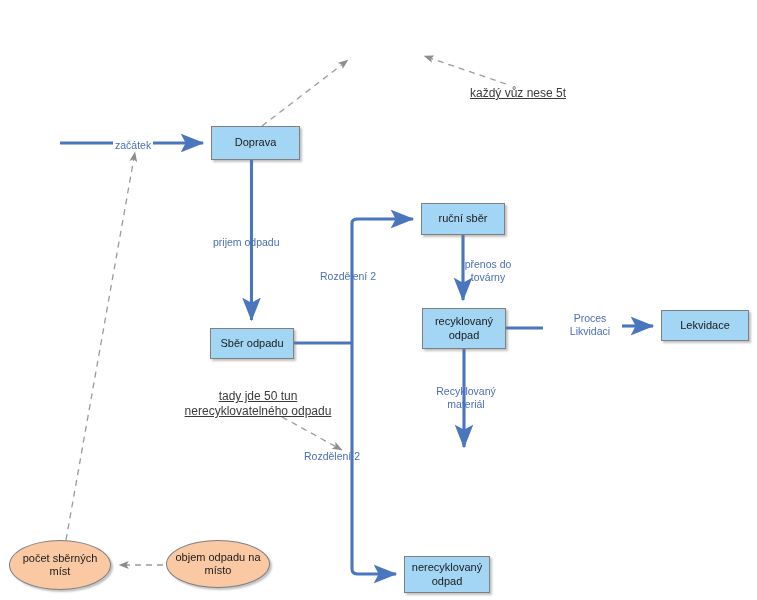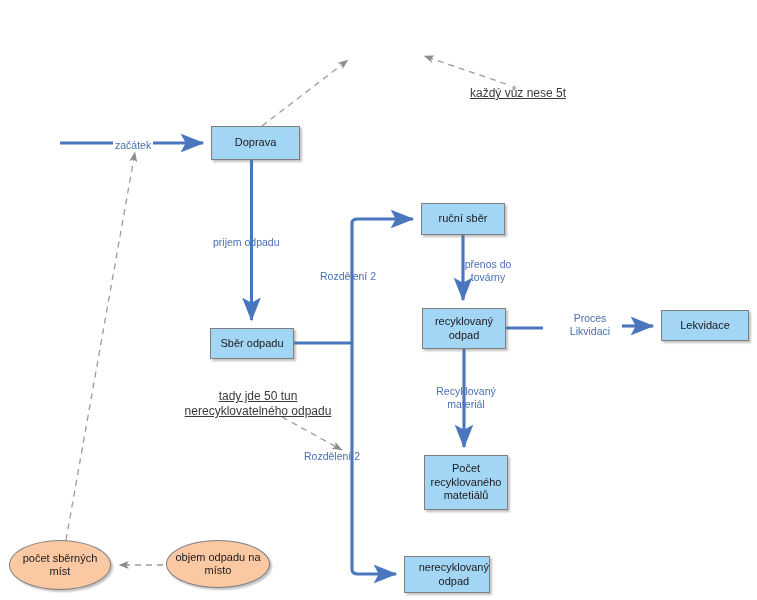--- a/index.html
+++ b/index.html
@@ -116,27 +116,22 @@
 
   <div class="node node-box" style="left:422px; top:308px; width:84px; height:41px;">
     <span style="white-space:pre-line;">recyklovaný
 odpad</span>
   </div>
 
   <div class="node node-box" style="left:661px; top:310px; width:88px; height:31px;">
     <span>Lekvidace</span>
   </div>
 
-  <div class="node node-box" style="left:424px; top:455px; width:84px; height:55px;">
-    <span style="white-space:pre-line;">Počet
-recyklovaného
-matetiálů</span>
-  </div>
 
-  <div class="node node-box" style="left:404px; top:556px; width:86px; height:37px;justify-content:flex-end;">
+  <div class="node node-box" style="left:404px; top:556px; width:86px; height:37px;">
     <span style="white-space:pre-line;">nerecyklovaný
 odpad</span>
   </div>
 
   <div class="node node-ellipse" style="left:9px; top:540px; width:102px; height:50px;">
     <span style="white-space:pre-line;">počet sběrných
 míst</span>
   </div>
 
   <div class="node node-ellipse" style="left:166px; top:540px; width:104px; height:48px;">

